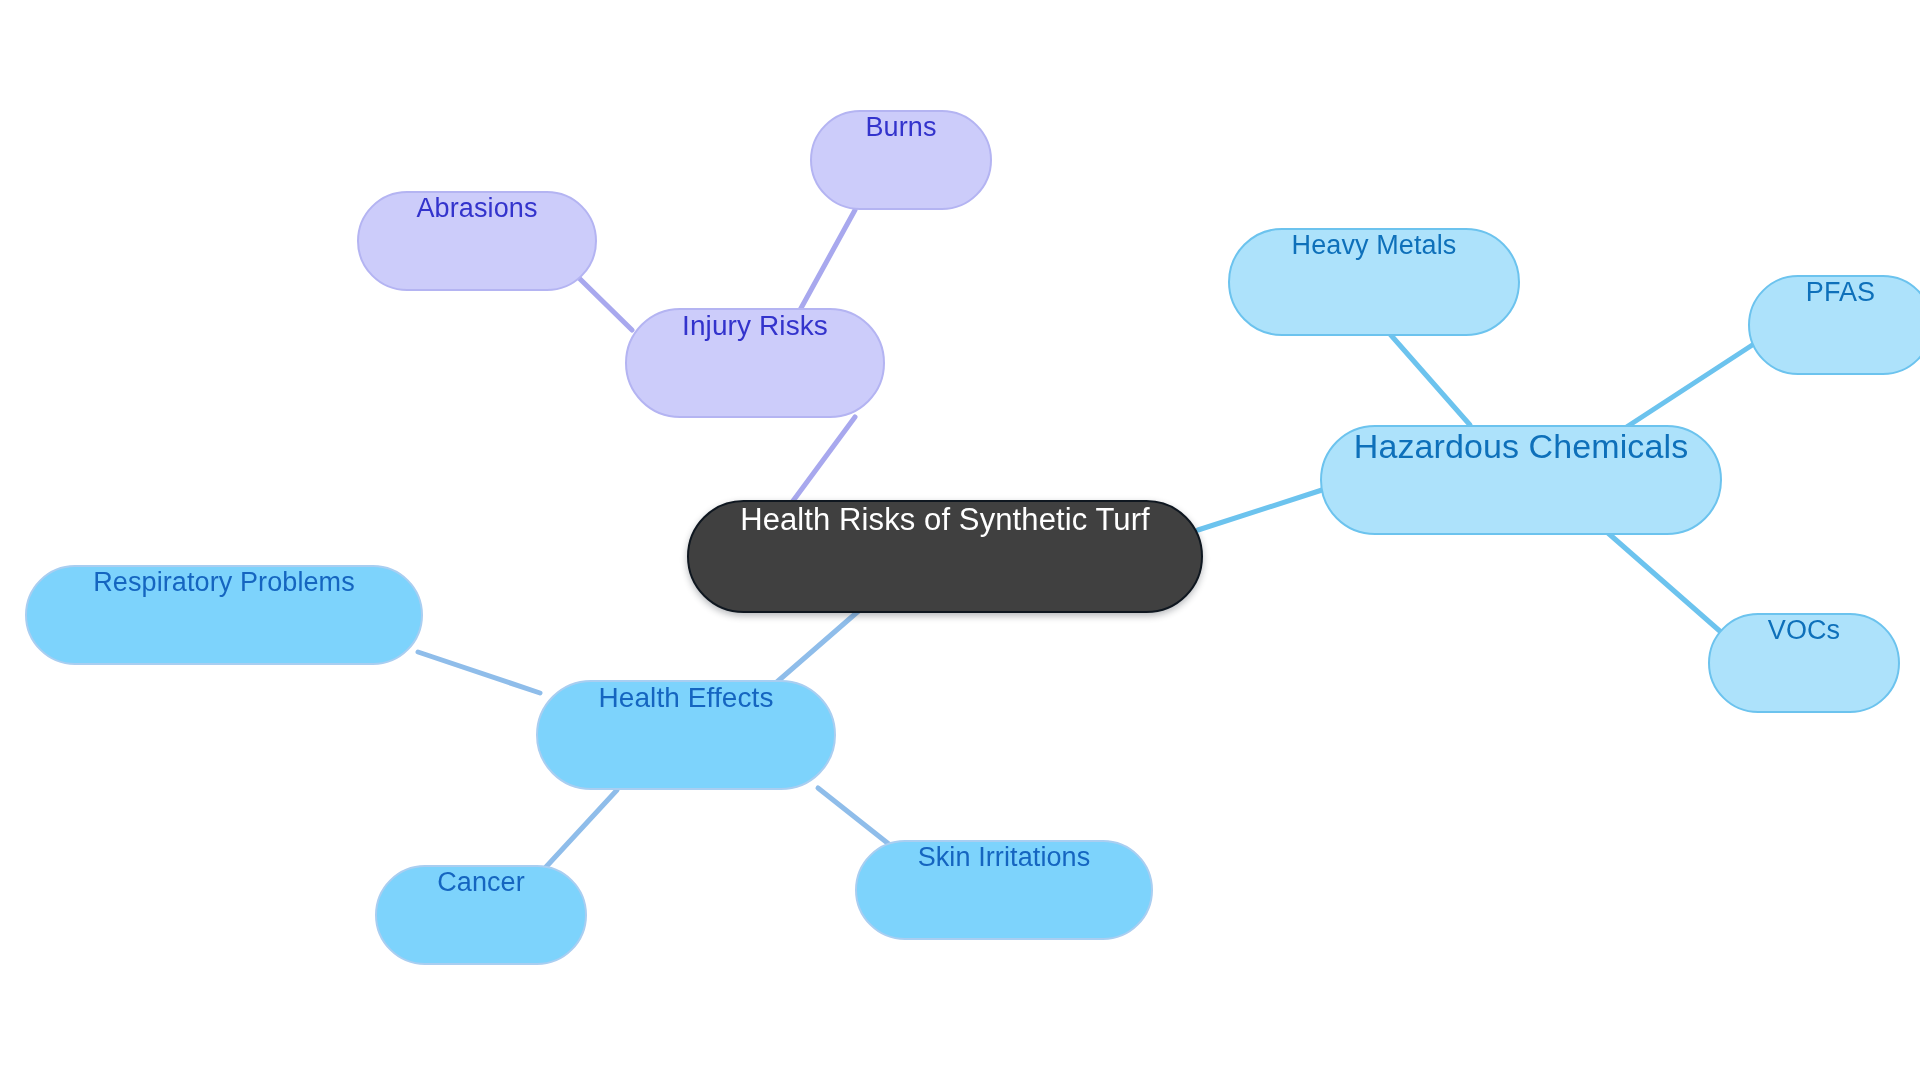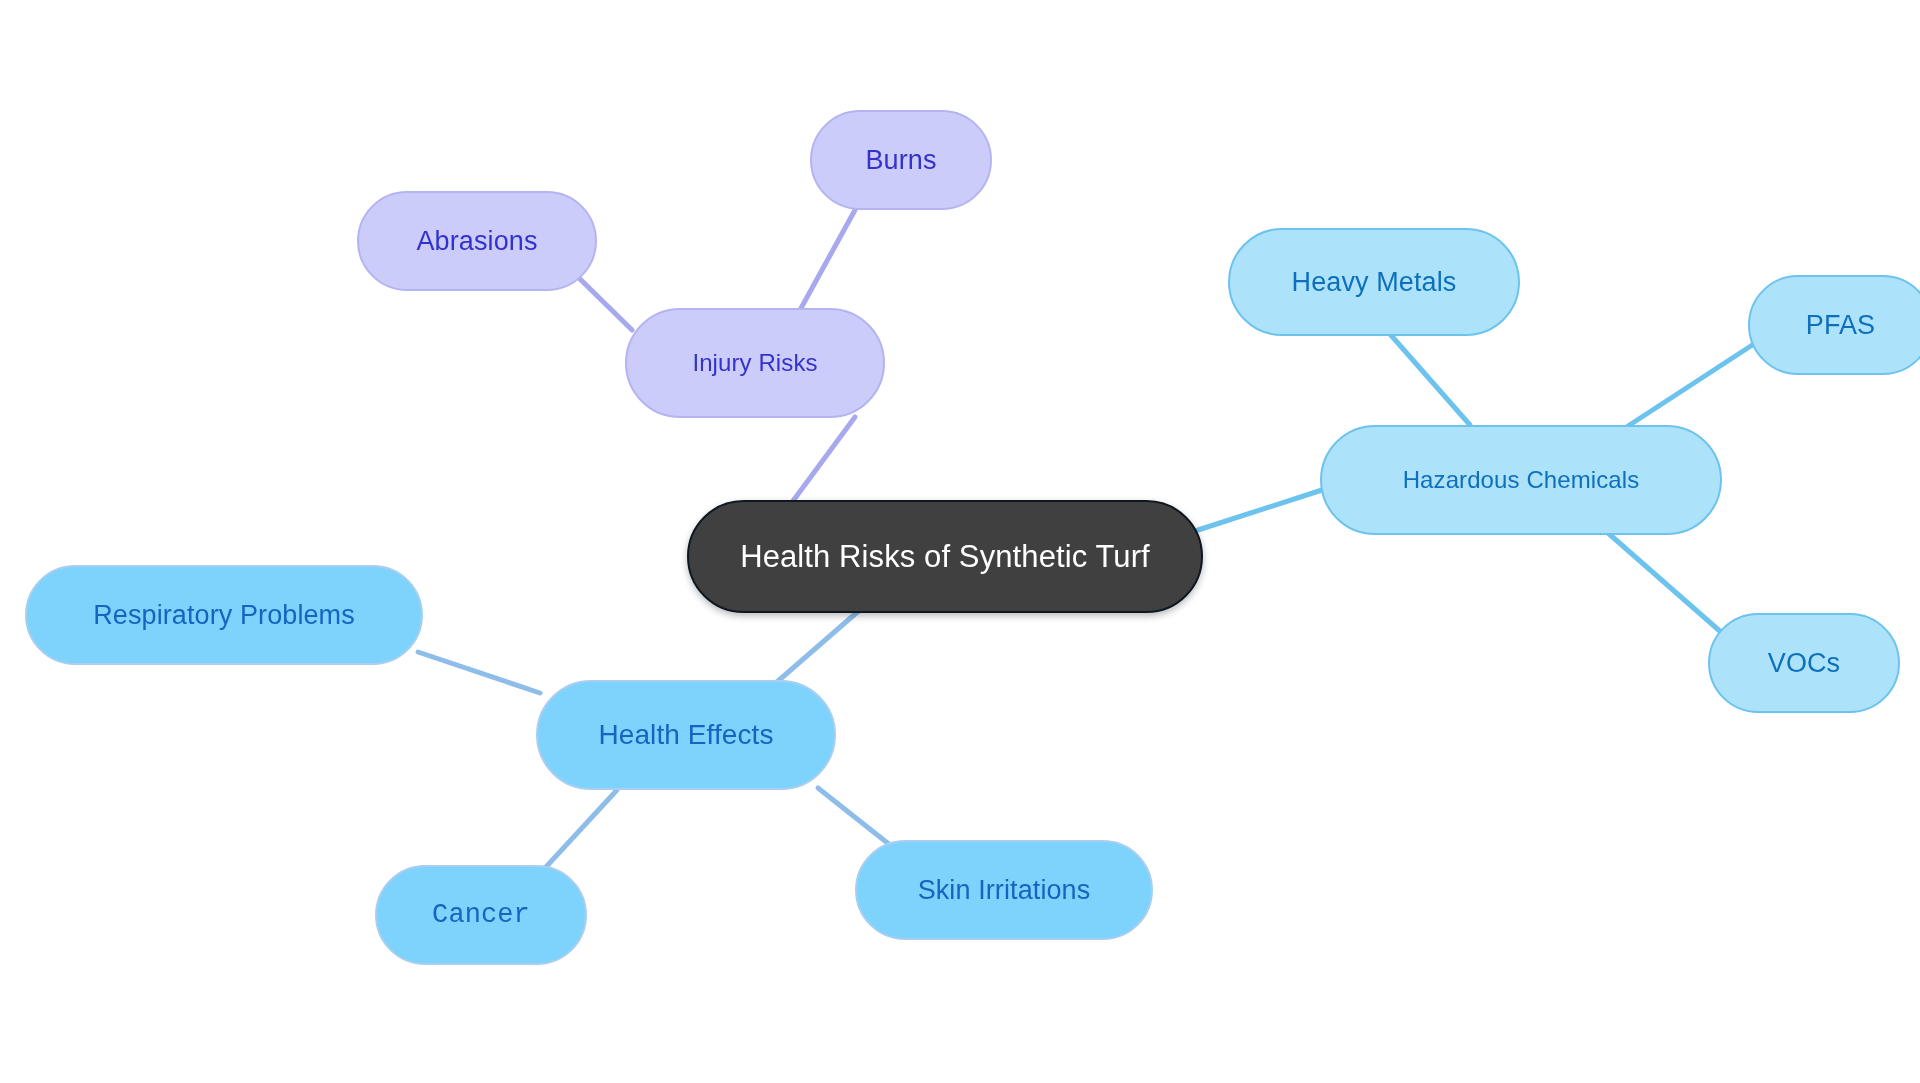--- a/index.html
+++ b/index.html
@@ -24,21 +24,20 @@
     left: 0;
     top: 0;
     width: 1920px;
     height: 1083px;
     pointer-events: none;
   }
   .node {
     position: absolute;
     box-sizing: border-box;
     display: flex;
-    align-items: center;
     justify-content: center;
     text-align: center;
     border-style: solid;
     border-width: 2px;
     white-space: nowrap;
     letter-spacing: 0.1px;
   }
 
   
   .node.root {
@@ -49,30 +48,30 @@
     font-size: 31px;
     box-shadow: 0 3px 7px rgba(15,23,32,0.30);
   }
 
   
   .node.purple {
     background: #ccccfa;
     border-color: #b4b4f2;
     color: #3333cc;
     border-radius: 55px;
-    font-size: 24px;
+    font-size: 28px;
   }
 
   
   .node.sky {
     background: #ade2fb;
     border-color: #6cc3ee;
     color: #0e70ba;
     border-radius: 55px;
-    font-size: 24px;
+    font-size: 34px;
   }
 
   
   .node.lightblue {
     background: #7dd3fc;
     border-color: #a9cef1;
     color: #1565c0;
     border-radius: 55px;
     font-size: 28px;
   }
@@ -133,21 +132,21 @@
   </div>
 
   <div class="node lightblue" style="left:536px; top:680px; width:300px; height:110px;">
     <span>Health Effects</span>
   </div>
 
   <div class="node lightblue level2" style="left:25px; top:565px; width:398px; height:100px;">
     <span>Respiratory Problems</span>
   </div>
 
-  <div class="node lightblue level2" style="left:375px; top:865px; width:212px; height:100px;font-family:Liberation Mono, monospace;">
+  <div class="node lightblue level2" style="left:375px; top:865px; width:212px; height:100px;">
     <span>Cancer</span>
   </div>
 
   <div class="node lightblue level2" style="left:855px; top:840px; width:298px; height:100px;">
     <span>Skin Irritations</span>
   </div>
 
 </div>
 
 </body></html>

